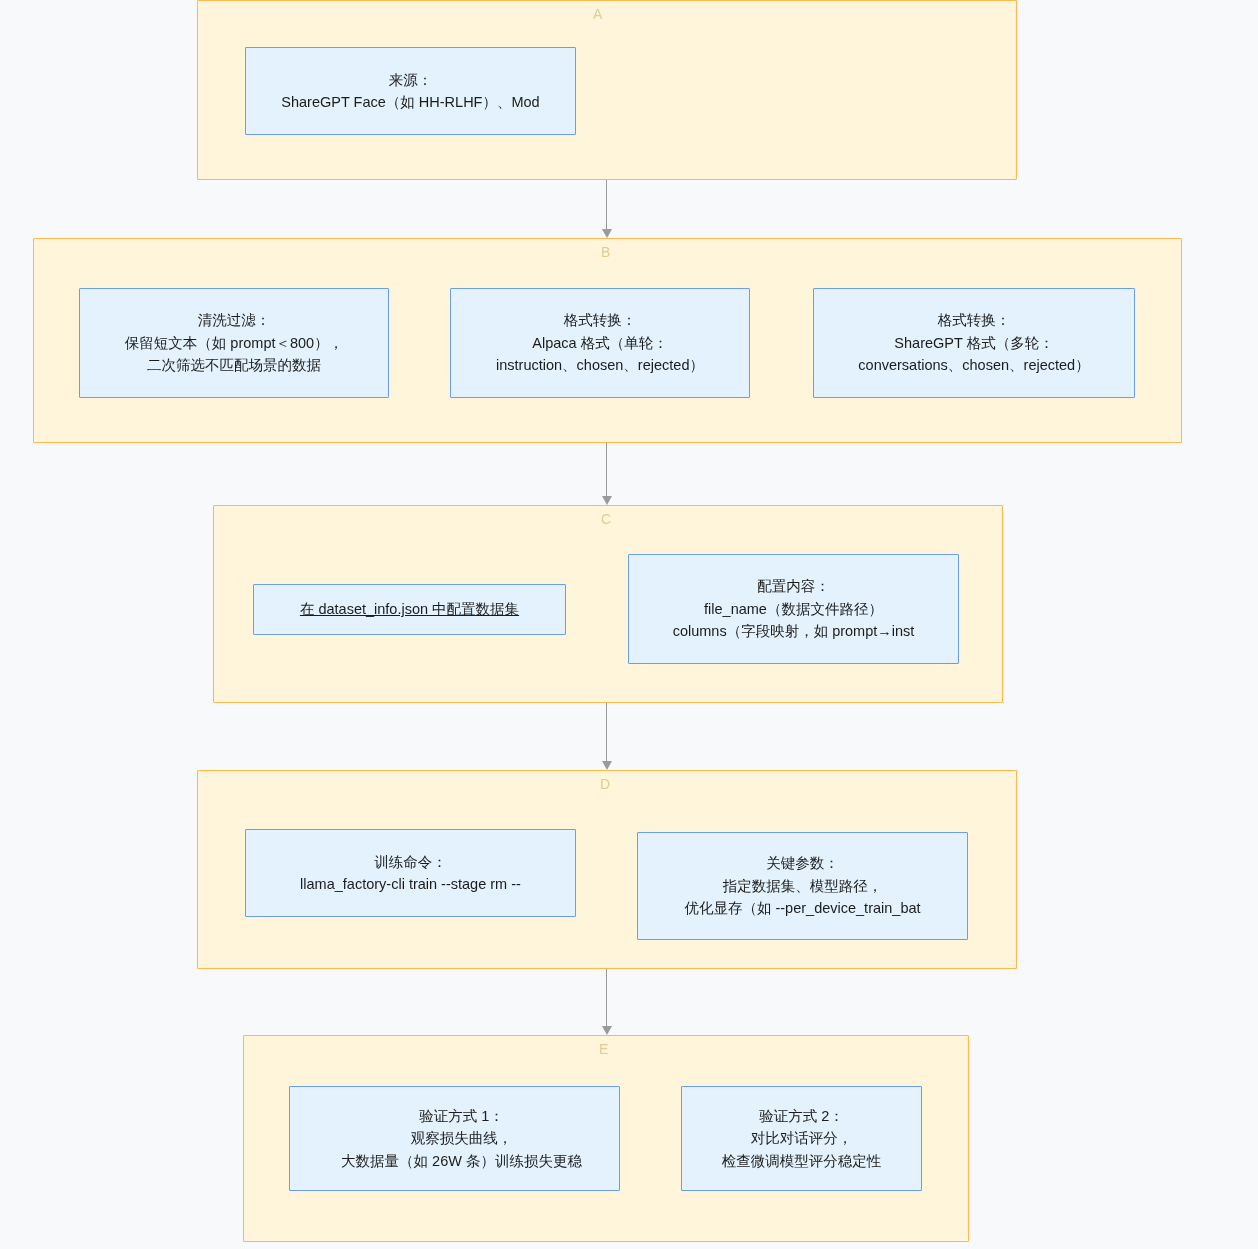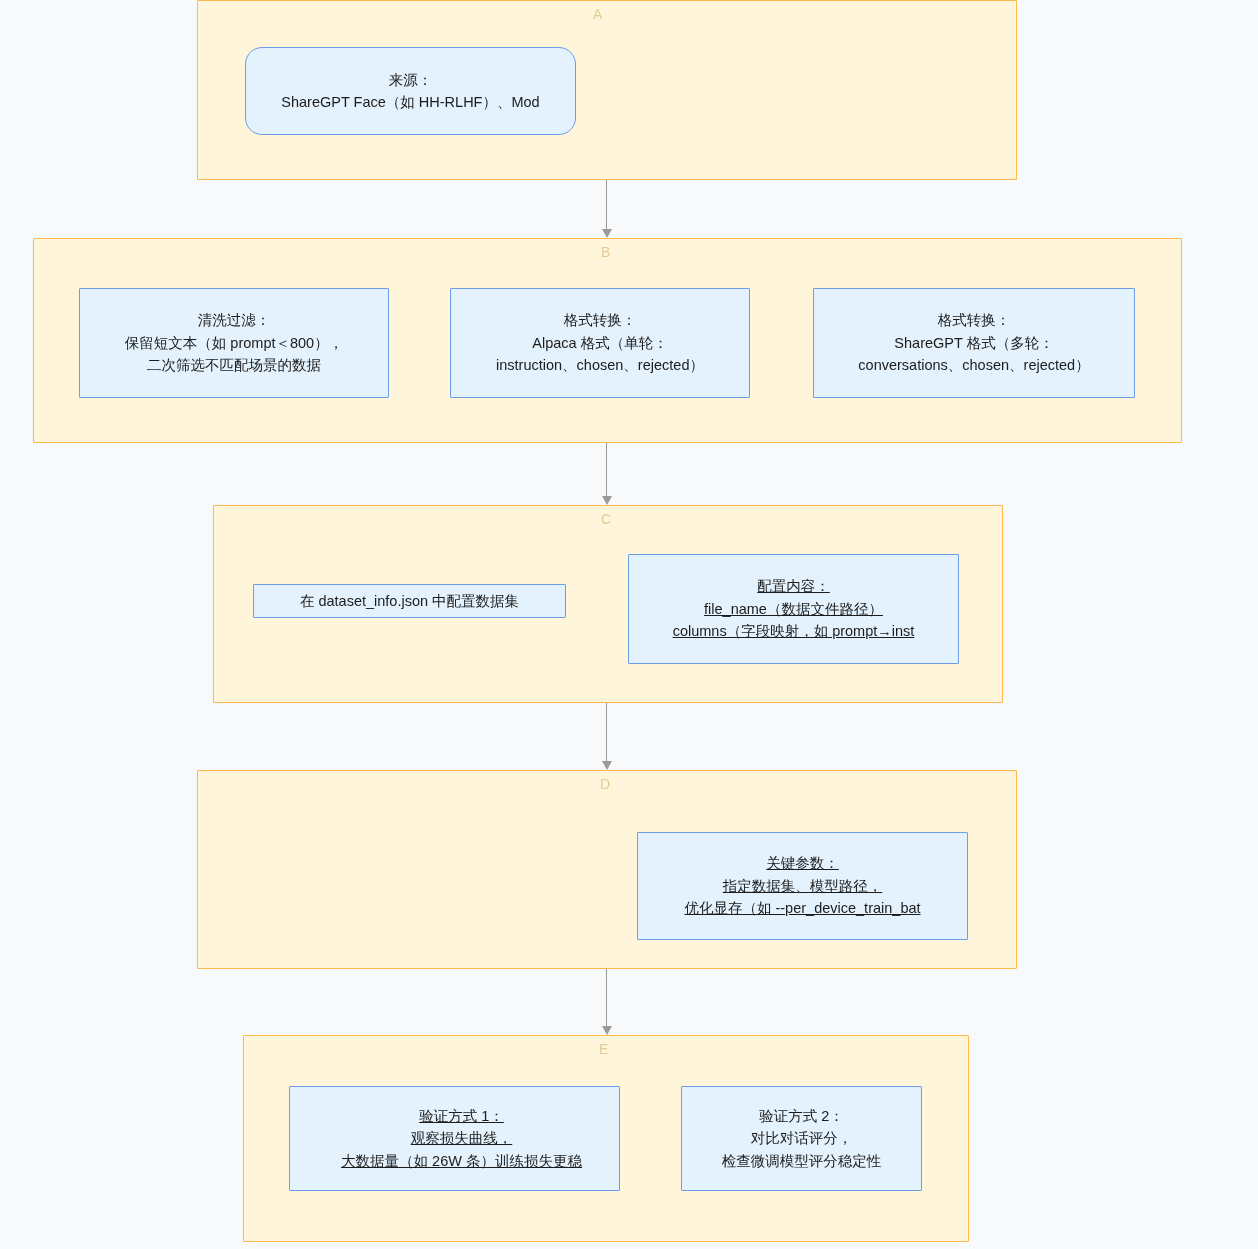--- a/index.html
+++ b/index.html
@@ -56,21 +56,21 @@
   .node .ln { display: block; }
 
   
   .node.clip { align-items: stretch; }
   .node.clip .inner {
     width: 100%; height: 100%;
     display: flex; flex-direction: column;
     align-items: center; justify-content: center;
     overflow: hidden;
   }
-  .node.clip .inner .ln { white-space: nowrap; text-decoration: underline; }
+  .node.clip .inner .ln { white-space: nowrap; }
 
   
   .arrow { position: absolute; }
   .arrow .shaft {
     position: absolute;
     left: 0; top: 0;
     width: 1.3px;
     background: #9a9a9a;
   }
   .arrow .head {
@@ -84,21 +84,21 @@
 </style>
 </head>
 <body>
 
 <div id="canvas">
 
   <div class="cluster" style="left:197px; top:0px; width:820px; height:180px;">
     <div class="cluster-label" style="left:0; width:818px; text-align:center; transform:translateX(-9px);">A</div>
   </div>
 
-  <div class="node" style="left:245px; top:47px; width:331px; height:88px;border-radius:17px;">
+  <div class="node" style="left:245px; top:47px; width:331px; height:88px;">
     <div class="inner">
       <span class="ln">来源：</span>
       <span class="ln">ShareGPT Face（如 HH‑RLHF）、Mod</span>
     </div>
   </div>
 
 
   <div class="arrow" style="left:606px; top:180px; height:58px;">
     <div class="shaft" style="height:49px;"></div>
     <div class="head" style="top:49px;"></div>
@@ -134,21 +134,21 @@
 
   <div class="arrow" style="left:606px; top:443px; height:62px;">
     <div class="shaft" style="height:53px;"></div>
     <div class="head" style="top:53px;"></div>
   </div>
 
   <div class="cluster" style="left:213px; top:505px; width:790px; height:198px;">
     <div class="cluster-label" style="left:0; width:790px; text-align:left; padding-left:387px;">C</div>
   </div>
 
-  <div class="node" style="left:253px; top:584px; width:313px; height:34px;">
+  <div class="node" style="left:253px; top:584px; width:313px; height:51px;text-decoration:underline;">
     <div class="inner">
       <span class="ln">在 dataset_info.json 中配置数据集</span>
     </div>
   </div>
 
   <div class="node clip" style="left:628px; top:554px; width:331px; height:110px;">
     <div class="inner">
       <span class="ln">配置内容：</span>
       <span class="ln">file_name（数据文件路径）</span>
       <span class="ln">columns（字段映射，如 prompt→inst</span>
@@ -157,20 +157,26 @@
 
   <div class="arrow" style="left:606px; top:703px; height:67px;">
     <div class="shaft" style="height:58px;"></div>
     <div class="head" style="top:58px;"></div>
   </div>
 
   <div class="cluster" style="left:197px; top:770px; width:820px; height:199px;">
     <div class="cluster-label" style="left:0; width:820px; text-align:left; padding-left:402px;">D</div>
   </div>
 
+  <div class="node clip" style="left:245px; top:829px; width:331px; height:88px;">
+    <div class="inner">
+      <span class="ln">训练命令：</span>
+      <span class="ln">llama_factory‑cli train --stage rm --</span>
+    </div>
+  </div>
 
   <div class="node clip" style="left:637px; top:820px; width:331px; height:108px;margin-top:12px;">
     <div class="inner">
       <span class="ln">关键参数：</span>
       <span class="ln">指定数据集、模型路径，</span>
       <span class="ln">优化显存（如 --per_device_train_bat</span>
     </div>
   </div>
 
   <div class="arrow" style="left:606px; top:969px; height:66px;">

